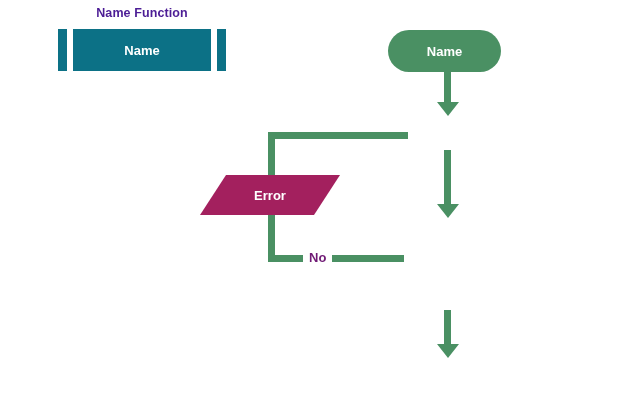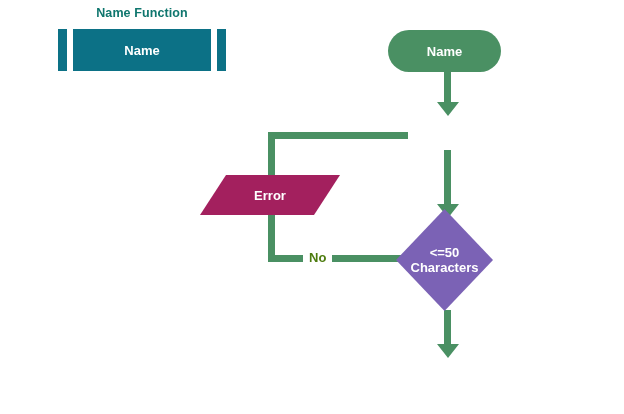--- a/index.html
+++ b/index.html
@@ -27,21 +27,21 @@
     height: 66px;
   }
   #legend-title {
     position: absolute;
     left: 0;
     top: 0;
     width: 168px;
     text-align: center;
     font-size: 12.5px;
     font-weight: bold;
-    color: #0f766e;
+    color: #4c1d95;
     letter-spacing: .1px;
     white-space: nowrap;
   }
   .subroutine {
     position: absolute;
     left: 0;
     top: 23px;
     width: 168px;
     height: 42px;
   }
@@ -125,21 +125,21 @@
     position: absolute;
     width: 0; height: 0;
     border-left: 11px solid transparent;
     border-right: 11px solid transparent;
     border-top: 14px solid #4a9063;
   }
   .edge-label {
     position: absolute;
     font-size: 13px;
     font-weight: bold;
-    color: #4d7c0f;
+    color: #701a75;
     background: #ffffff;
     padding: 0 6px;
     line-height: 14px;
   }
 </style>
 </head>
 <body>
 
 <div id="canvas">
 
@@ -172,24 +172,17 @@
   </div>
 
 
   <div class="node parallelogram" style="left:200px; top:175px; width:140px; height:40px;">
     <svg class="shape" viewBox="0 0 140 40" preserveAspectRatio="none">
       <polygon points="26,0 140,0 114,40 0,40" fill="#a3205e"></polygon>
     </svg>
     <span class="label">Error</span>
   </div>
 
-  <div class="node diamond" style="left:396px; top:209px; width:97px; height:102px;">
-    <svg class="shape" viewBox="0 0 97 102" preserveAspectRatio="none">
-      <polygon points="48.5,0 97,51 48.5,102 0,51" fill="#7b62b5"></polygon>
-    </svg>
-    <span class="label">&lt;=50
-Characters</span>
-  </div>
 
 
   <div class="edge-label" style="left:303px; top:251px;">No</div>
 
 </div>
 
 </body></html>

